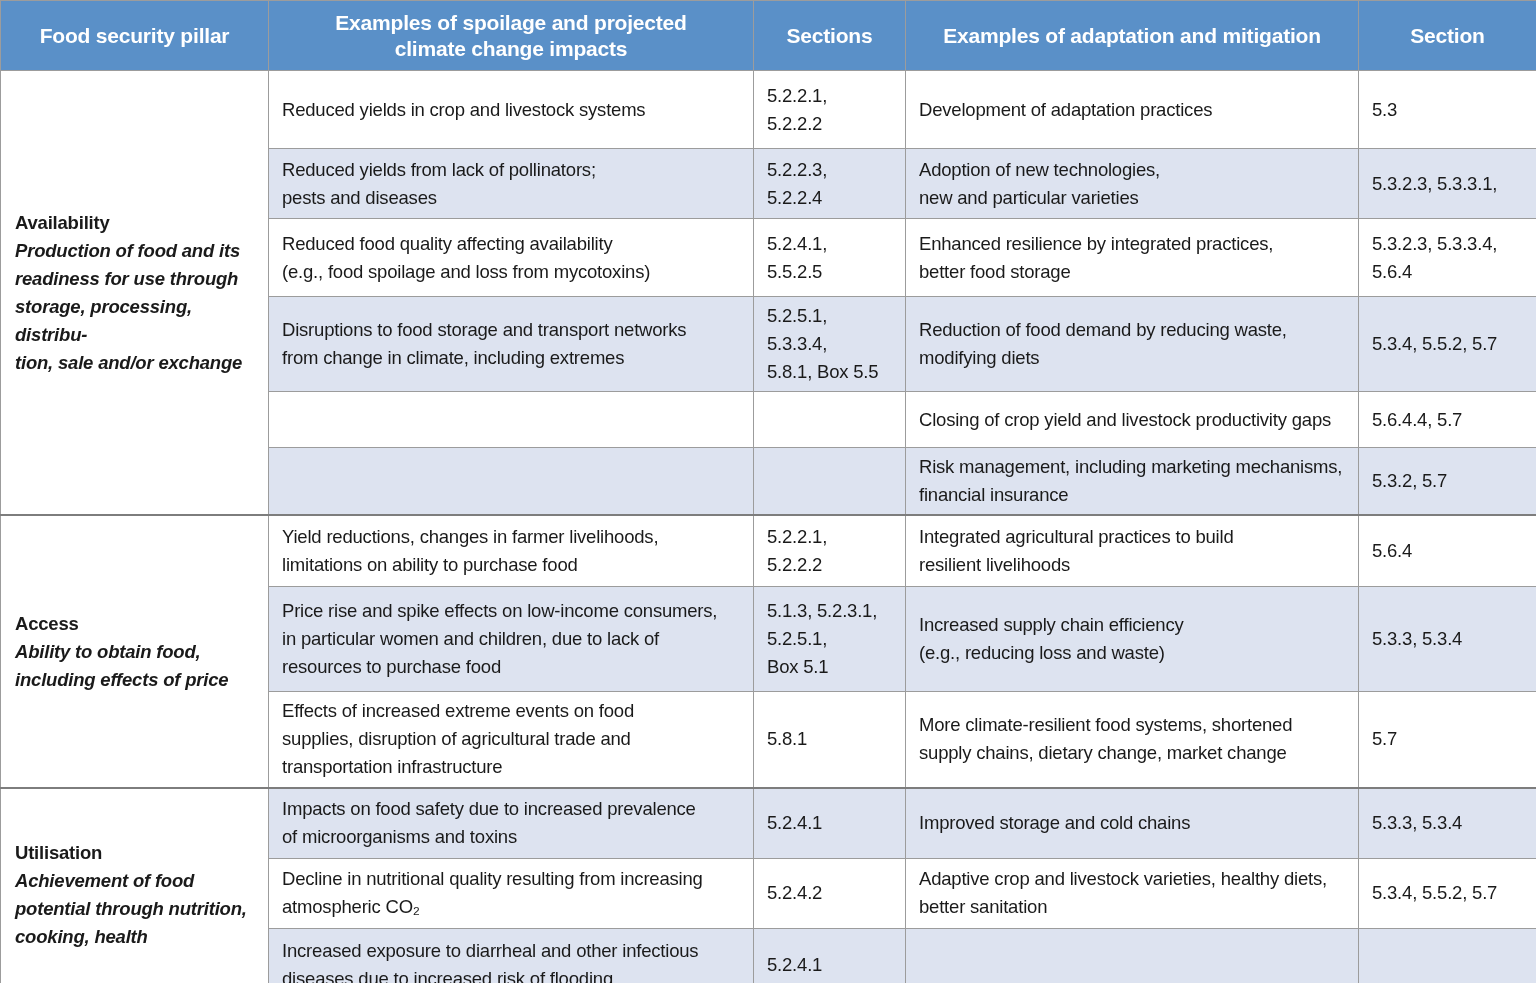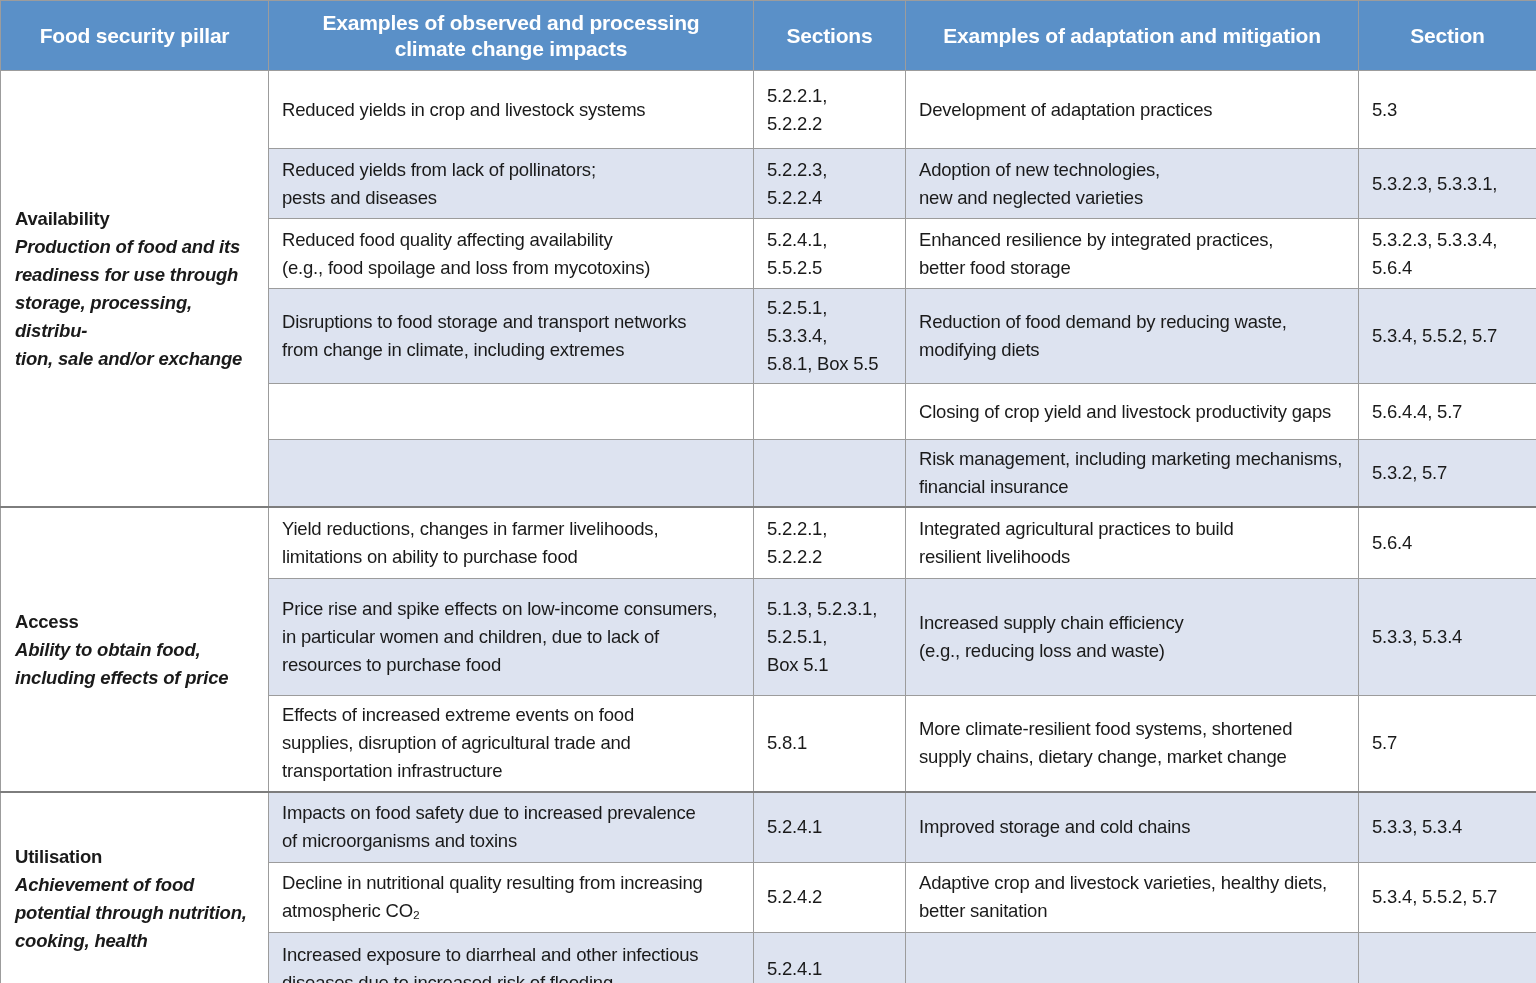--- a/index.html
+++ b/index.html
@@ -67,21 +67,21 @@
   <colgroup>
     <col style="width:268px">
     <col style="width:485px">
     <col style="width:152px">
     <col style="width:453px">
     <col style="width:178px">
   </colgroup>
   <thead>
     <tr>
       <th>Food security pillar</th>
-      <th>Examples of observed and processing
+      <th>Examples of spoilage and projected
 climate change impacts</th>
       <th>Sections</th>
       <th>Examples of adaptation and mitigation</th>
       <th>Section</th>
     </tr>
   </thead>
   <tbody>
       <tr style="height: 78px;">
         <td class="pillar-cell" rowspan="6"><div class="pillar-name">Availability</div><div class="pillar-desc">Production of food and its
 readiness for use through
@@ -92,24 +92,24 @@
 5.2.2.2</td>
         <td>Development of adaptation practices</td>
         <td>5.3</td>
       </tr>
       <tr class="shaded" style="height: 70px;">
         <td>Reduced yields from lack of pollinators;
 pests and diseases</td>
         <td>5.2.2.3,
 5.2.2.4</td>
         <td>Adoption of new technologies,
-new and neglected varieties</td>
+new and particular varieties</td>
         <td>5.3.2.3, 5.3.3.1,</td>
       </tr>
-      <tr style="height: 70px;">
+      <tr style="height: 78px;">
         <td>Reduced food quality affecting availability
 (e.g., food spoilage and loss from mycotoxins)</td>
         <td>5.2.4.1,
 5.5.2.5</td>
         <td>Enhanced resilience by integrated practices,
 better food storage</td>
         <td>5.3.2.3, 5.3.3.4,
 5.6.4</td>
       </tr>
       <tr class="shaded" style="height: 84px;">
@@ -139,21 +139,21 @@
         <td class="pillar-cell" rowspan="3"><div class="pillar-name">Access</div><div class="pillar-desc">Ability to obtain food,
 including effects of price</div></td>
         <td>Yield reductions, changes in farmer livelihoods,
 limitations on ability to purchase food</td>
         <td>5.2.2.1,
 5.2.2.2</td>
         <td>Integrated agricultural practices to build
 resilient livelihoods</td>
         <td>5.6.4</td>
       </tr>
-      <tr class="shaded" style="height: 117px;">
+      <tr class="shaded" style="height: 105px;">
         <td>Price rise and spike effects on low-income consumers,
 in particular women and children, due to lack of
 resources to purchase food</td>
         <td>5.1.3, 5.2.3.1,
 5.2.5.1,
 Box 5.1</td>
         <td>Increased supply chain efficiency
 (e.g., reducing loss and waste)</td>
         <td>5.3.3, 5.3.4</td>
       </tr>

